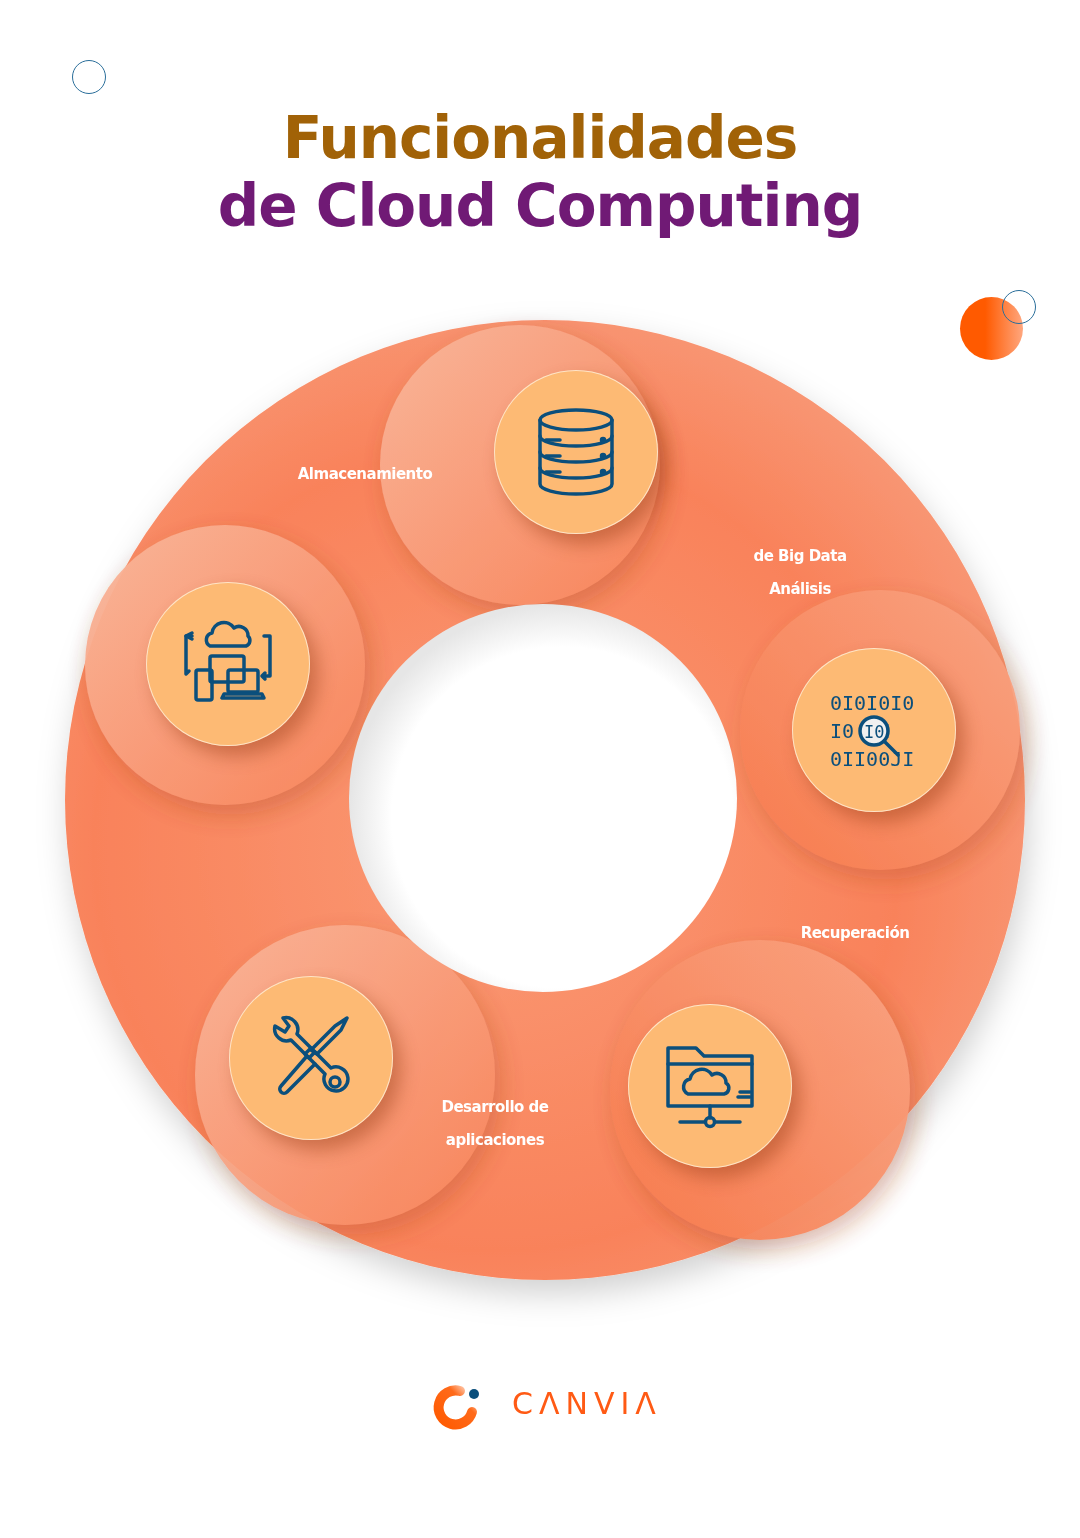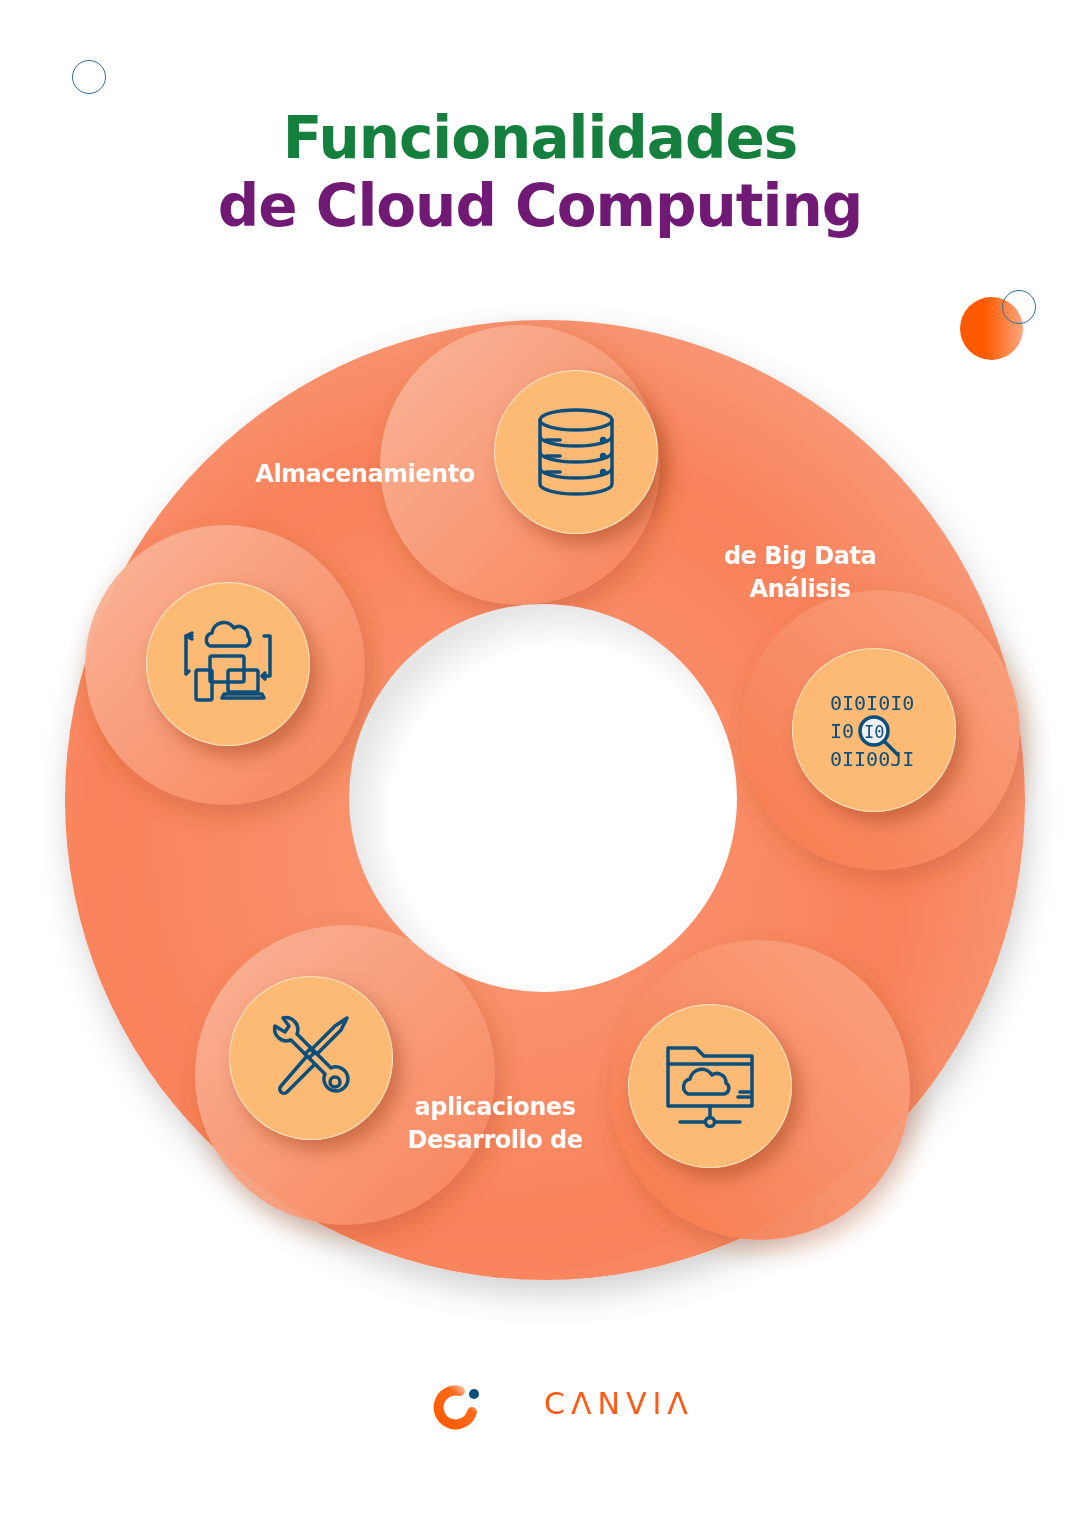--- a/index.html
+++ b/index.html
@@ -1,27 +1,27 @@
 <!DOCTYPE html>
 <html><head>
 <meta charset="utf-8">
 <style>
   html, body { margin:0; padding:0; }
   body { width:1080px; height:1538px; background:#ffffff; position:relative; overflow:hidden; font-family:"DejaVu Sans", sans-serif; }
   .title { position:absolute; left:0; width:1080px; text-align:center; font-weight:bold; letter-spacing:-1px; }
-  .title.l1 { top:104px; font-size:58px; color:#15803d; }
+  .title.l1 { top:104px; font-size:58px; color:#a16207; }
   .title.l2 { top:172px; font-size:58px; color:#701a75; }
   .deco { position:absolute; border-radius:50%; }
   .ring-wrap { position:absolute; left:0; top:0; width:1080px; height:1538px; }
-  .label { position:absolute; color:#fff; font-weight:bold; font-size:24px; text-align:center; line-height:33px; letter-spacing:-0.5px; }
+  .label { position:absolute; color:#fff; font-weight:bold; font-size:15px; text-align:center; line-height:33px; letter-spacing:-0.5px; }
   .icon-circle { position:absolute; width:164px; height:164px; border-radius:50%; background:#fdba74;
     box-shadow: 8px 10px 18px rgba(150,60,20,0.45), inset 0 0 0 1px rgba(255,255,255,0.6); display:flex; align-items:center; justify-content:center; }
   .icon-circle svg { width:100px; height:100px; }
   .logo { position:absolute; left:428px; top:1380px; height:50px; width:230px; }
-  .logo-text { position:absolute; left:84px; top:6px; font-size:30px; color:#ff5a14; letter-spacing:6px; font-family:"DejaVu Sans", sans-serif;margin-left:32px; }
+  .logo-text { position:absolute; left:84px; top:6px; font-size:30px; color:#ff5a14; letter-spacing:6px; font-family:"DejaVu Sans", sans-serif; }
 </style>
 </head>
 <body>
 
 <div class="deco" style="left:72px;top:60px;width:32px;height:32px;border:1.5px solid #2a6e9a;"></div>
 <div class="deco" style="left:960px;top:297px;width:63px;height:63px;background:linear-gradient(90deg,#ff5a00 40%,#ffa77f 100%);"></div>
 <div class="deco" style="left:1002px;top:290px;width:32px;height:32px;border:1.5px solid #2a6e9a;"></div>
 
 <div class="title l1">Funcionalidades</div>
 <div class="title l2">de Cloud Computing</div>
@@ -65,24 +65,25 @@
 </svg>
 
 <div class="label" style="left:240px;top:458px;width:250px;">
   <div>Almacenamiento</div>
 </div>
 <div class="label" style="left:690px;top:540px;width:220px;">
   <div>de Big Data</div>
   <div>Análisis</div>
 </div>
 <div class="label" style="left:720px;top:917px;width:270px;">
+  <div>Recuperación</div>
 </div>
 <div class="label" style="left:380px;top:1091px;width:230px;">
+  <div>Desarrollo de</div>
   <div>aplicaciones</div>
-  <div>Desarrollo de</div>
 </div>
 <div class="label" style="left:80px;top:790px;width:260px;">
 </div>
 
 <div class="icon-circle" style="left:494px;top:370px;">
   <svg viewBox="0 0 100 100" fill="none" stroke="#0b4f7c" stroke-width="3.5" stroke-linecap="round">
     <ellipse cx="50" cy="18" rx="36" ry="10"></ellipse>
     <path d="M14 18 V82 A36 10 0 0 0 86 82 V18"></path>
     <path d="M14 34 A36 10 0 0 0 86 34"></path>
     <path d="M14 50 A36 10 0 0 0 86 50"></path>

